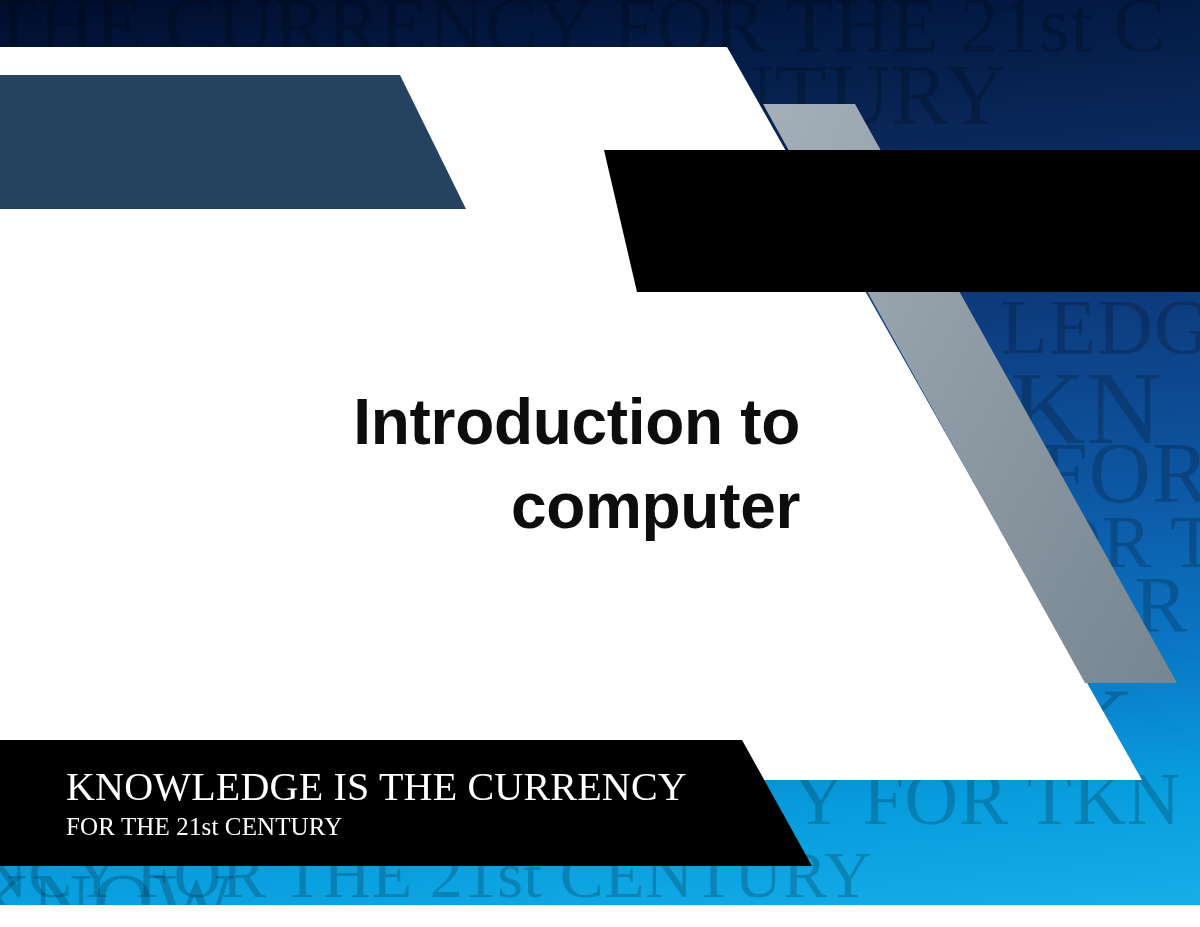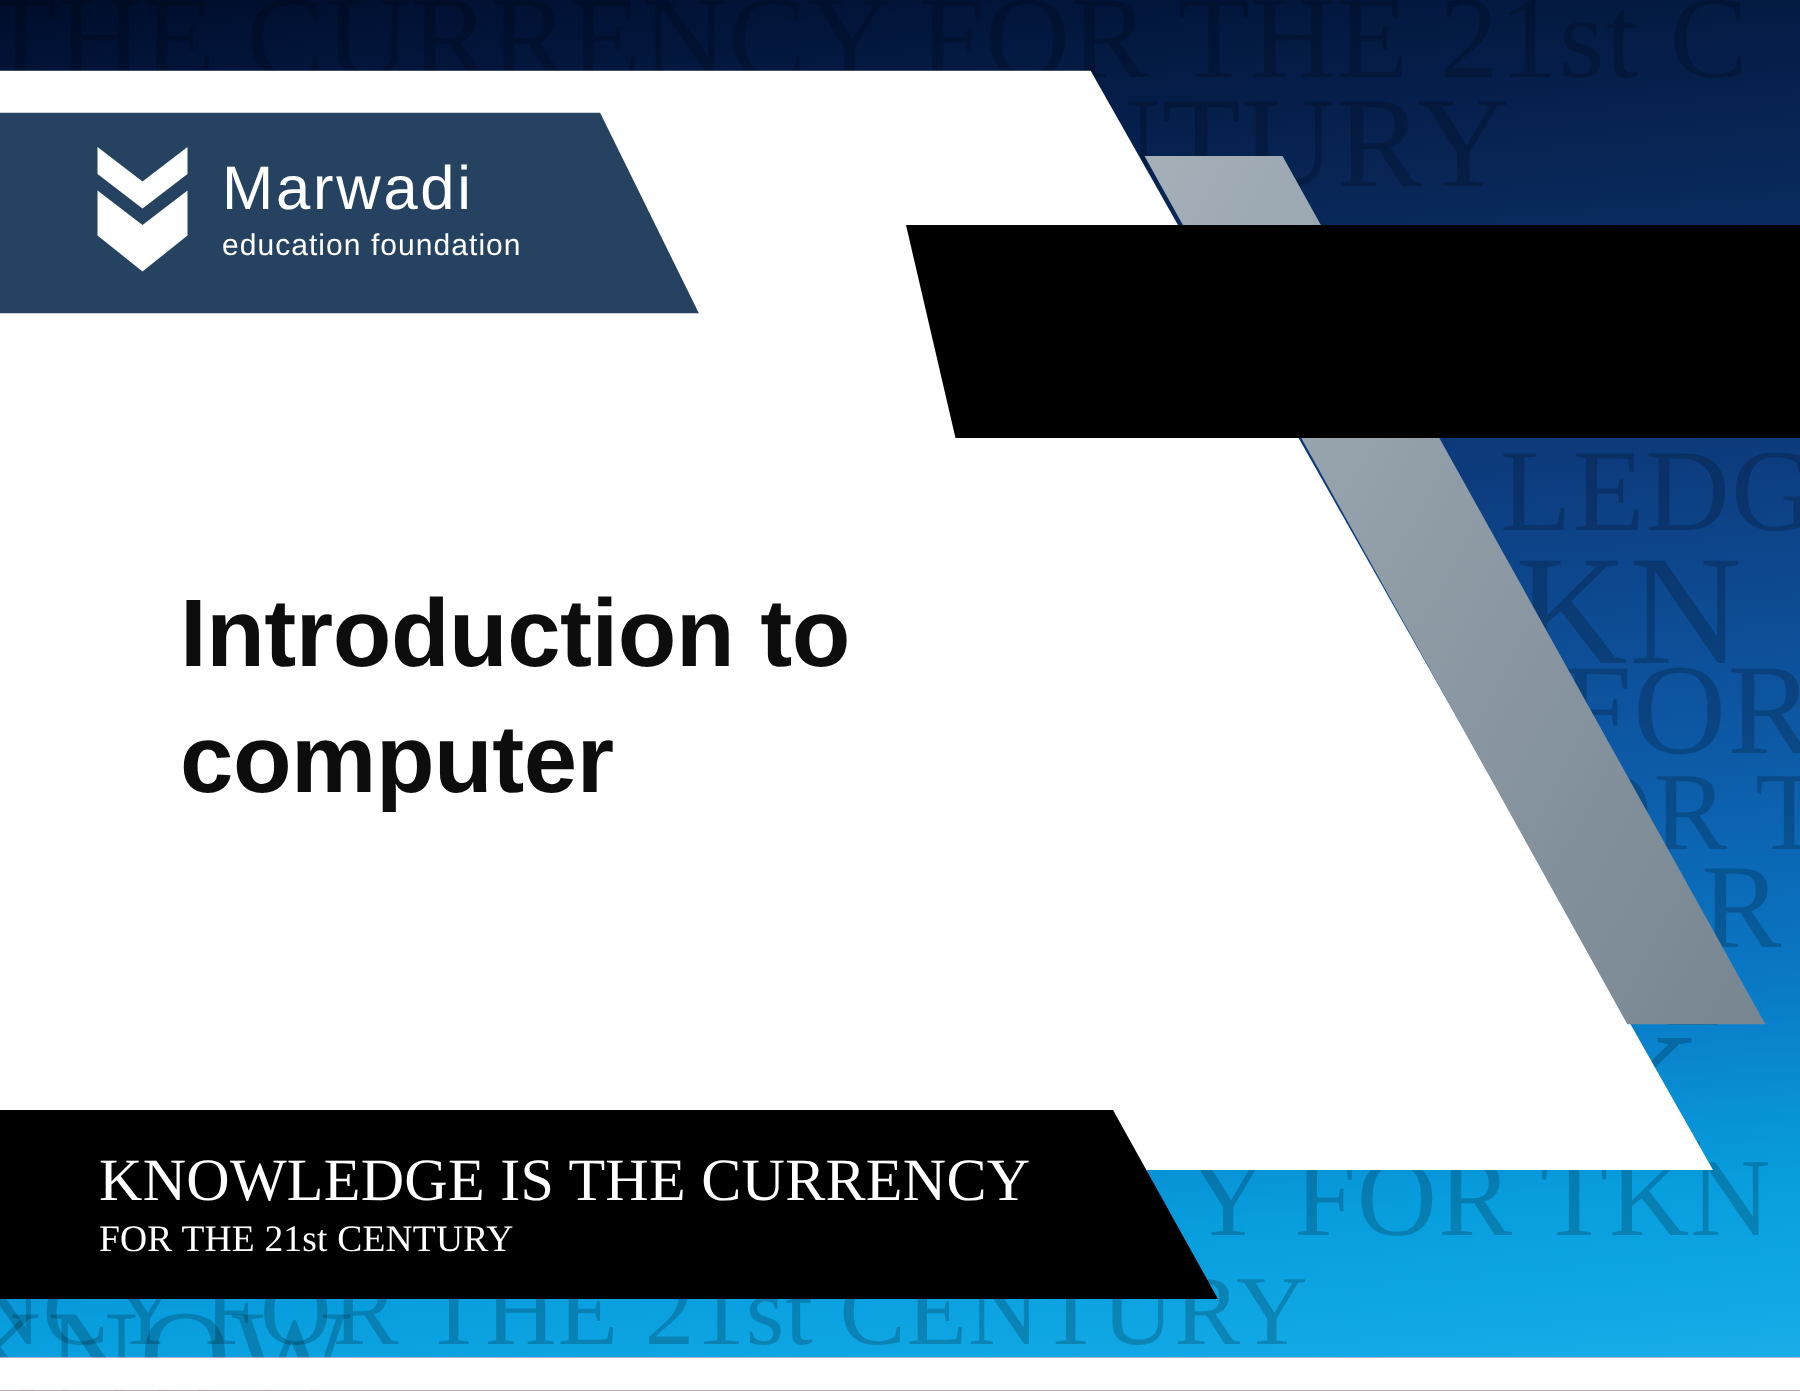--- a/index.html
+++ b/index.html
@@ -151,21 +151,21 @@
     line-height: 1.0;
     margin-top: 8px;
   }
 
   
   .title-block {
     position: absolute;
     left: 120px;
     top: 380px;
     width: 680px;
-    text-align: left;
+    text-align: right;
   }
   .title-line {
     color: #0d0d0d;
     font-size: 64px;
     font-weight: 700;
     line-height: 1.32;
     letter-spacing: -0.005em;
   }
 
   
@@ -235,32 +235,20 @@
   </div>
 
   <div class="white-panel"></div>
 
   <div class="gray-band"></div>
 
   <div class="black-band"></div>
 
   <div class="logo-banner"></div>
 
-  <div class="logo-row">
-    <span class="logo-mark">
-      <svg viewBox="0 0 62 86" width="62" height="86" aria-hidden="true">
-        <path d="M1 2 L1 20 L31 43 L61 20 L61 2 L31 25 Z" fill="#ffffff"></path>
-        <path d="M1 31 L1 61 L31 85 L61 61 L61 31 L31 54 Z" fill="#ffffff"></path>
-      </svg>
-    </span>
-    <span class="wordmark">
-      <span class="wordmark-main">Marwadi</span>
-      <span class="wordmark-sub">education foundation</span>
-    </span>
-  </div>
 
   <div class="title-block">
     <div class="title-line">Introduction to</div>
     <div class="title-line">computer</div>
   </div>
 
   <div class="tagline-banner"></div>
   <div class="tagline-text">
     <div class="tagline-main">KNOWLEDGE IS THE CURRENCY</div>
     <div class="tagline-sub">FOR THE 21st CENTURY</div>

